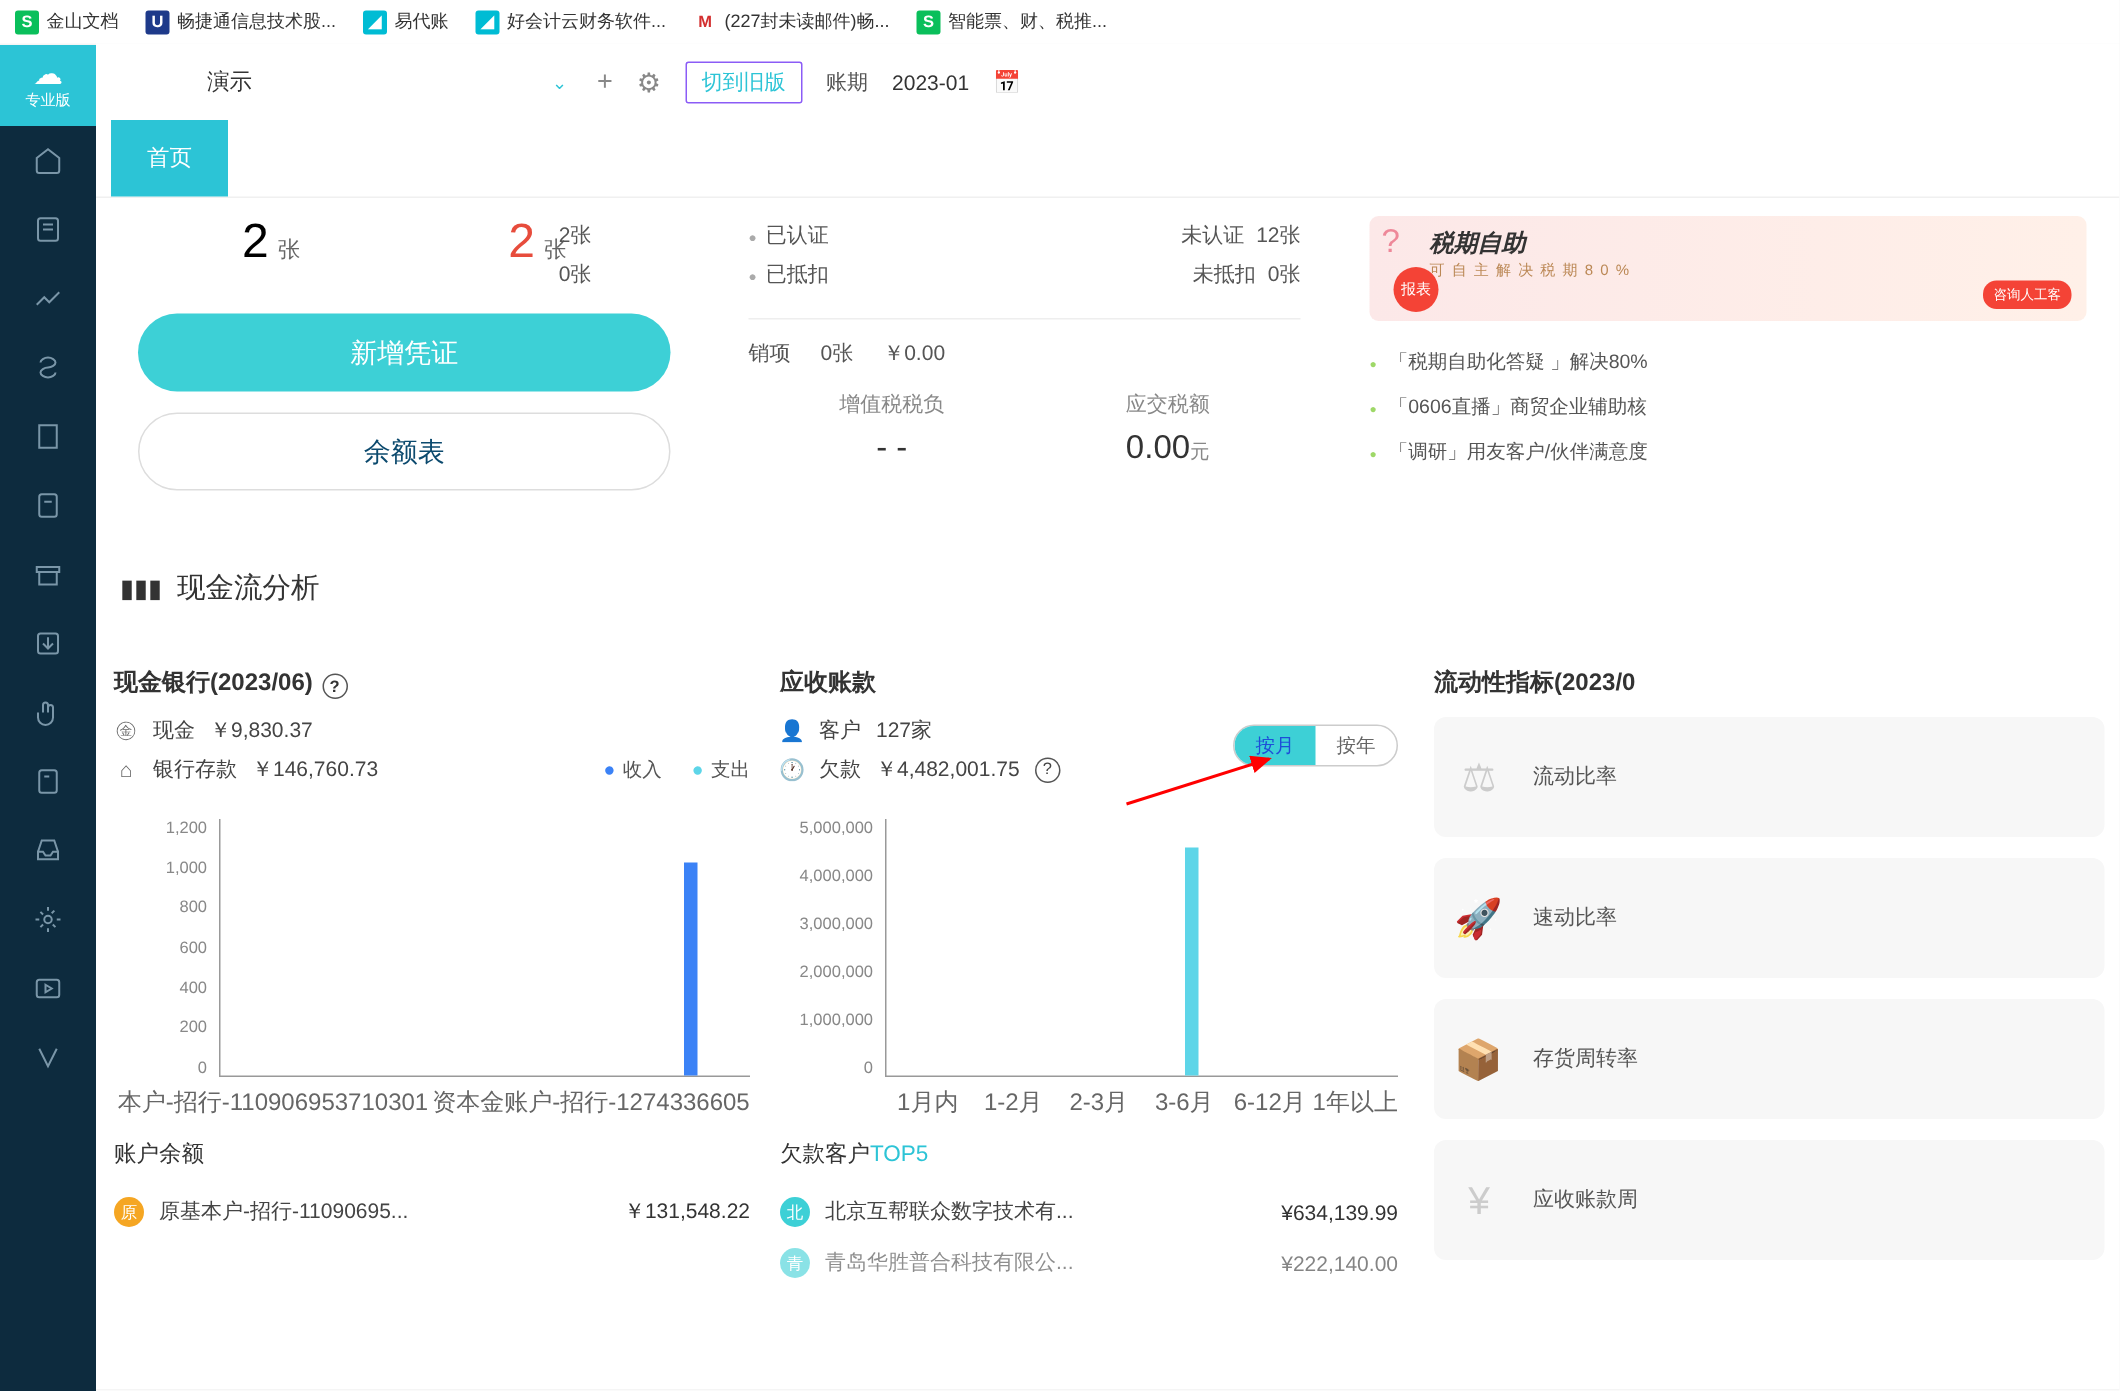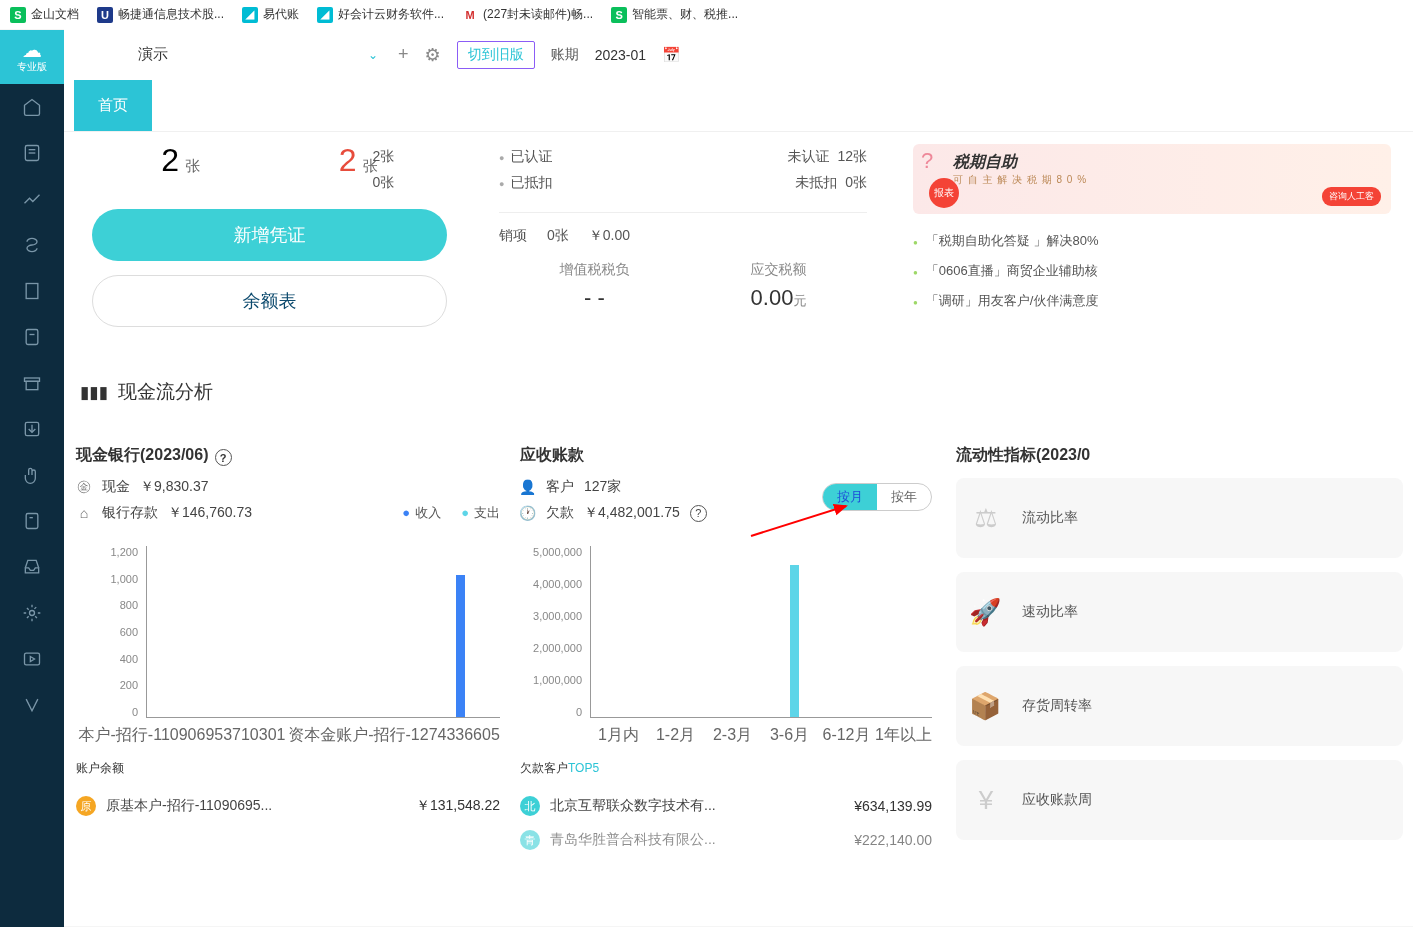--- a/index.html
+++ b/index.html
@@ -88,21 +88,21 @@
     .plot { position: absolute; left: 70px; right: 0; top: 0; bottom: 28px; border-left: 1px solid #999; border-bottom: 1px solid #999; }
     .bar { position: absolute; bottom: 0; width: 9px; }
     .x-labels { position: absolute; left: 0; right: 0; bottom: 0; display: flex; font-size: 16px; color: #666; }
     
     .receivables-card { flex: 0 0 420px; padding: 14px 4px; position: relative; }
     .toggle-group { position: absolute; right: 4px; top: 52px; display: flex; border: 1px solid #ccc; border-radius: 14px; overflow: hidden; font-size: 13px; }
     .toggle { padding: 4px 14px; cursor: pointer; color: #666; }
     .toggle.active { background: #3dd0d6; color: #1d4ed8; }
     .arrow-annotation { position: absolute; }
     
-    .top5-header { font-size: 12px; color: #333; margin-top: 14px; margin-bottom: 12px; }
+    .top5-header { font-size: 15px; color: #333; margin-top: 14px; margin-bottom: 12px; }
     .top5-header .highlight { color: #2cc4d6; }
     .top5-row { display: flex; align-items: center; gap: 10px; font-size: 14px; color: #444; padding: 7px 0; }
     .rank-badge { width: 20px; height: 20px; border-radius: 50%; display: inline-flex; align-items: center; justify-content: center; font-size: 11px; color: #fff; }
     .rank-orange { background: #f5a623; }
     .rank-teal { background: #3dd0d6; }
     .top5-name { flex: 1; white-space: nowrap; overflow: hidden; text-overflow: ellipsis; }
     .top5-amt { color: #333; }
     
     .liquidity-card { flex: 1; padding: 14px 2px 14px 8px; min-width: 130px; }
     .metric-box { background: #f7f7f7; border-radius: 8px; padding: 22px 12px; margin-bottom: 14px; display: flex; align-items: center; gap: 18px; }

